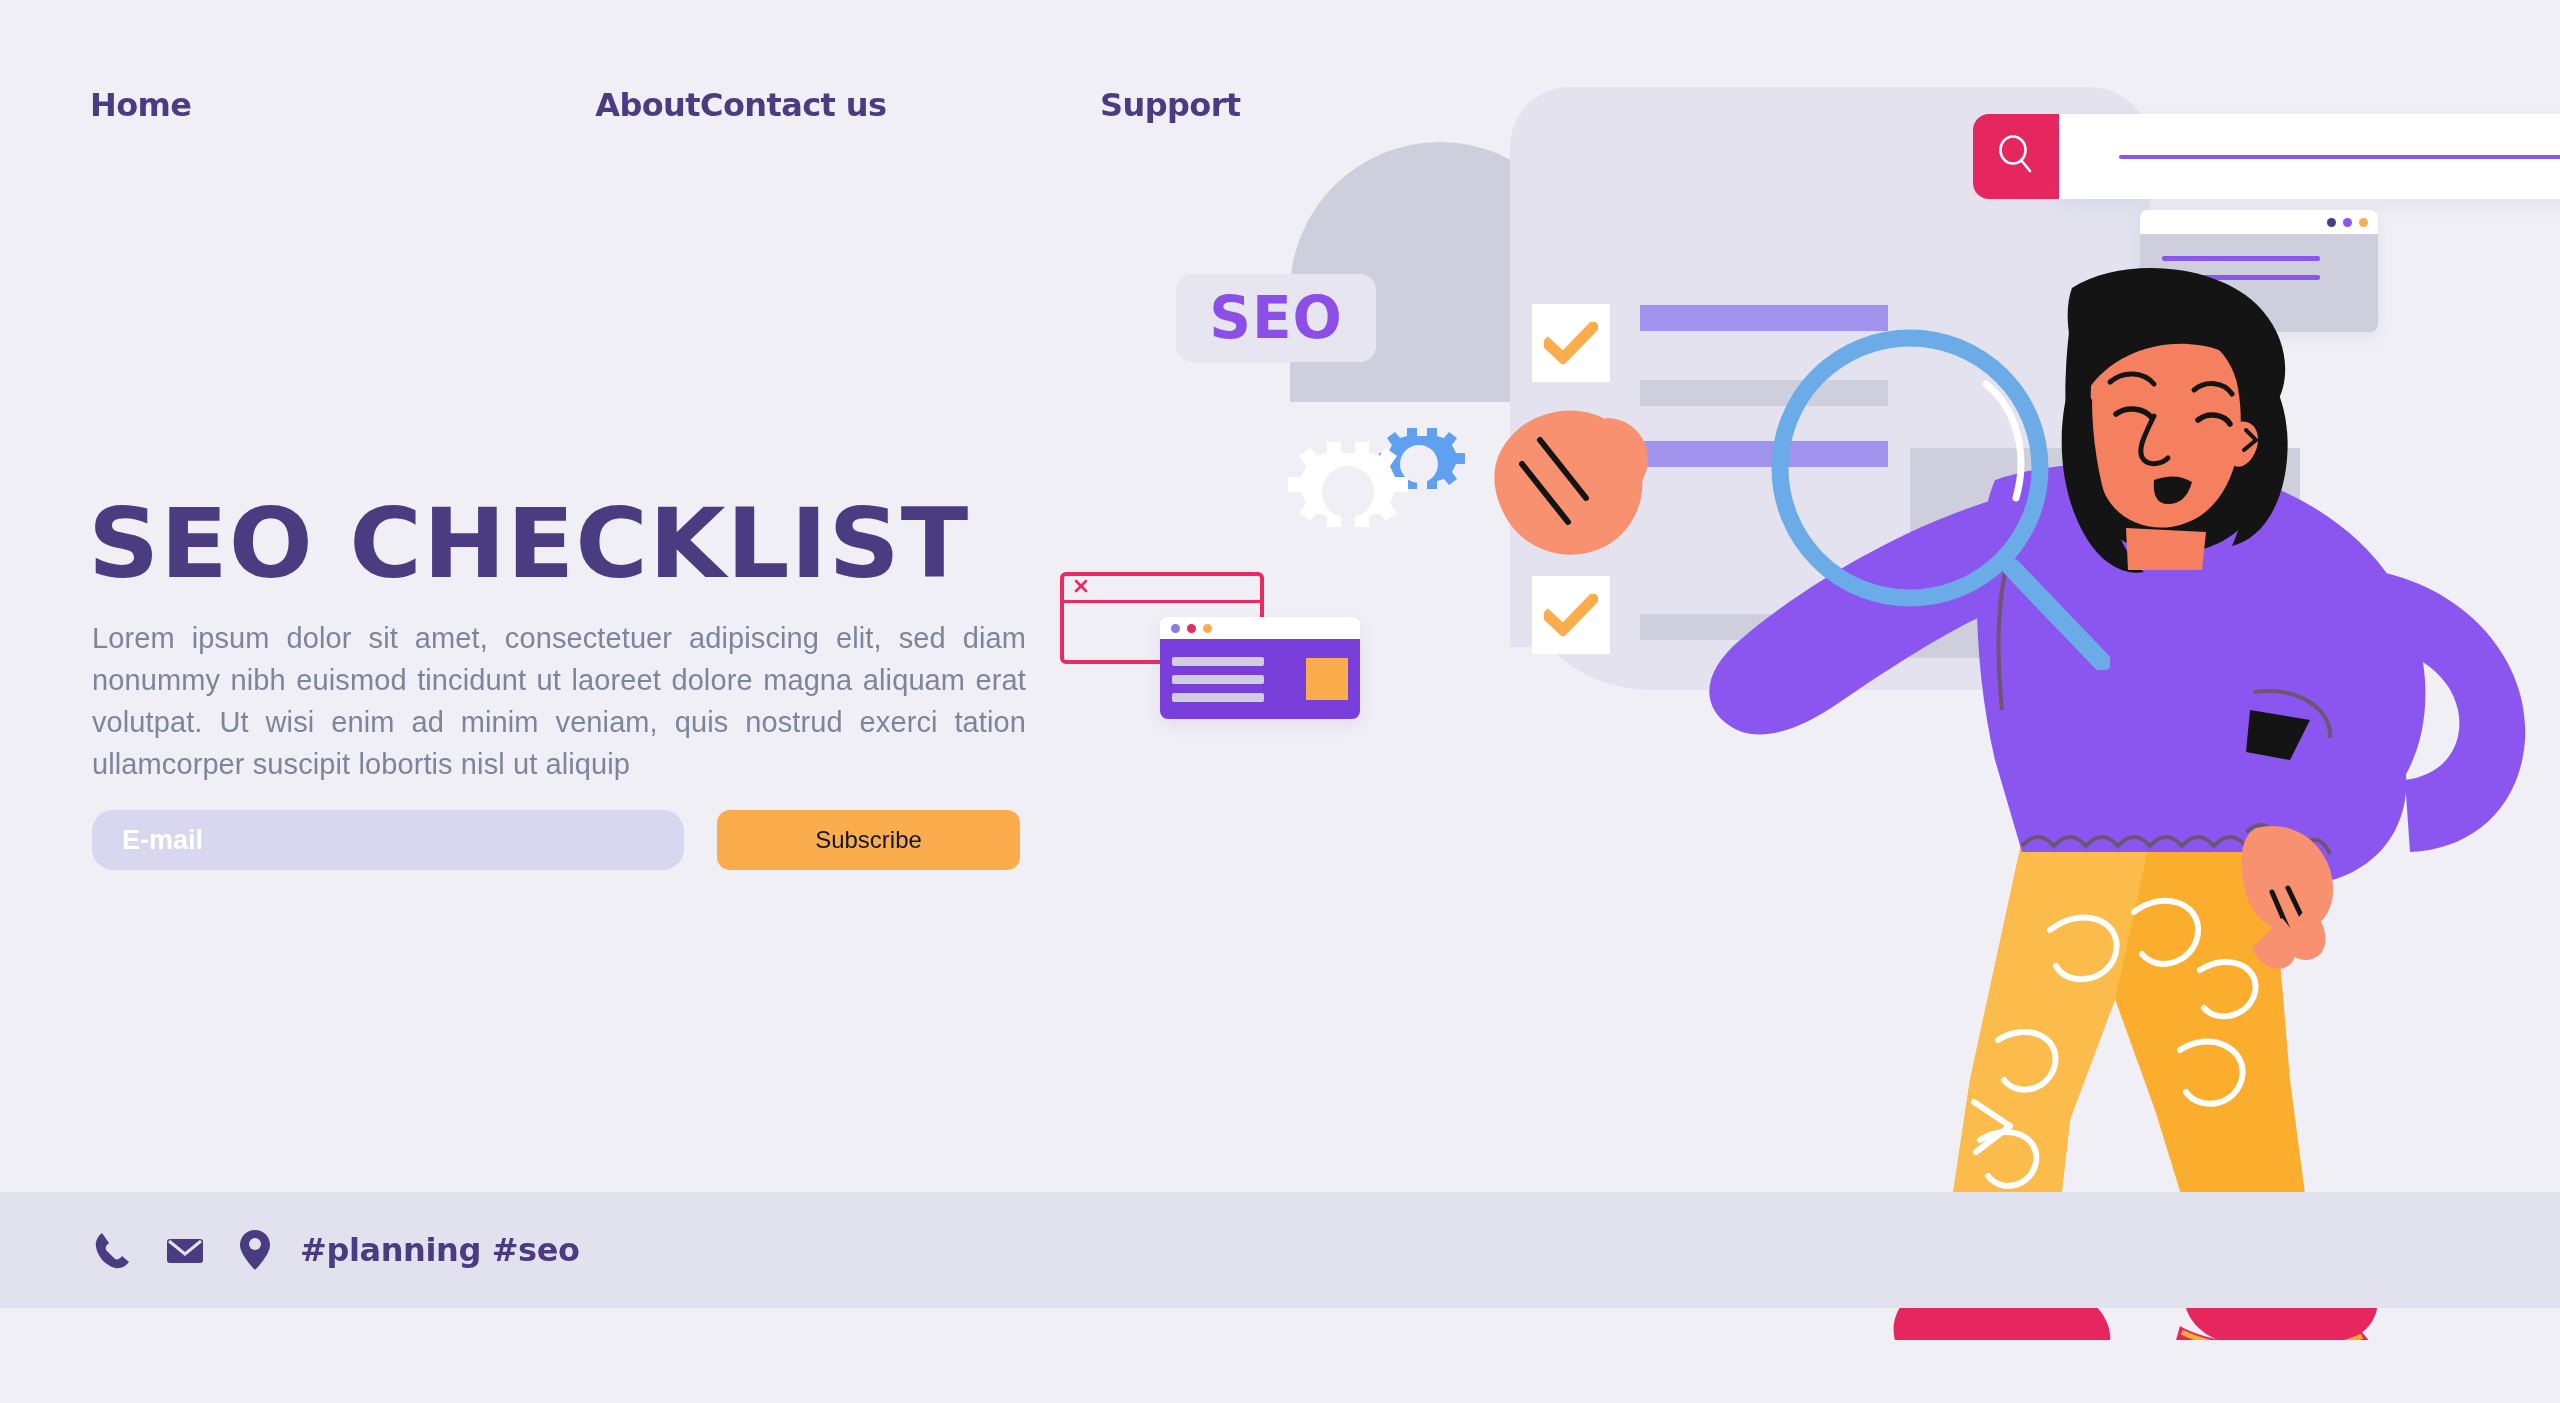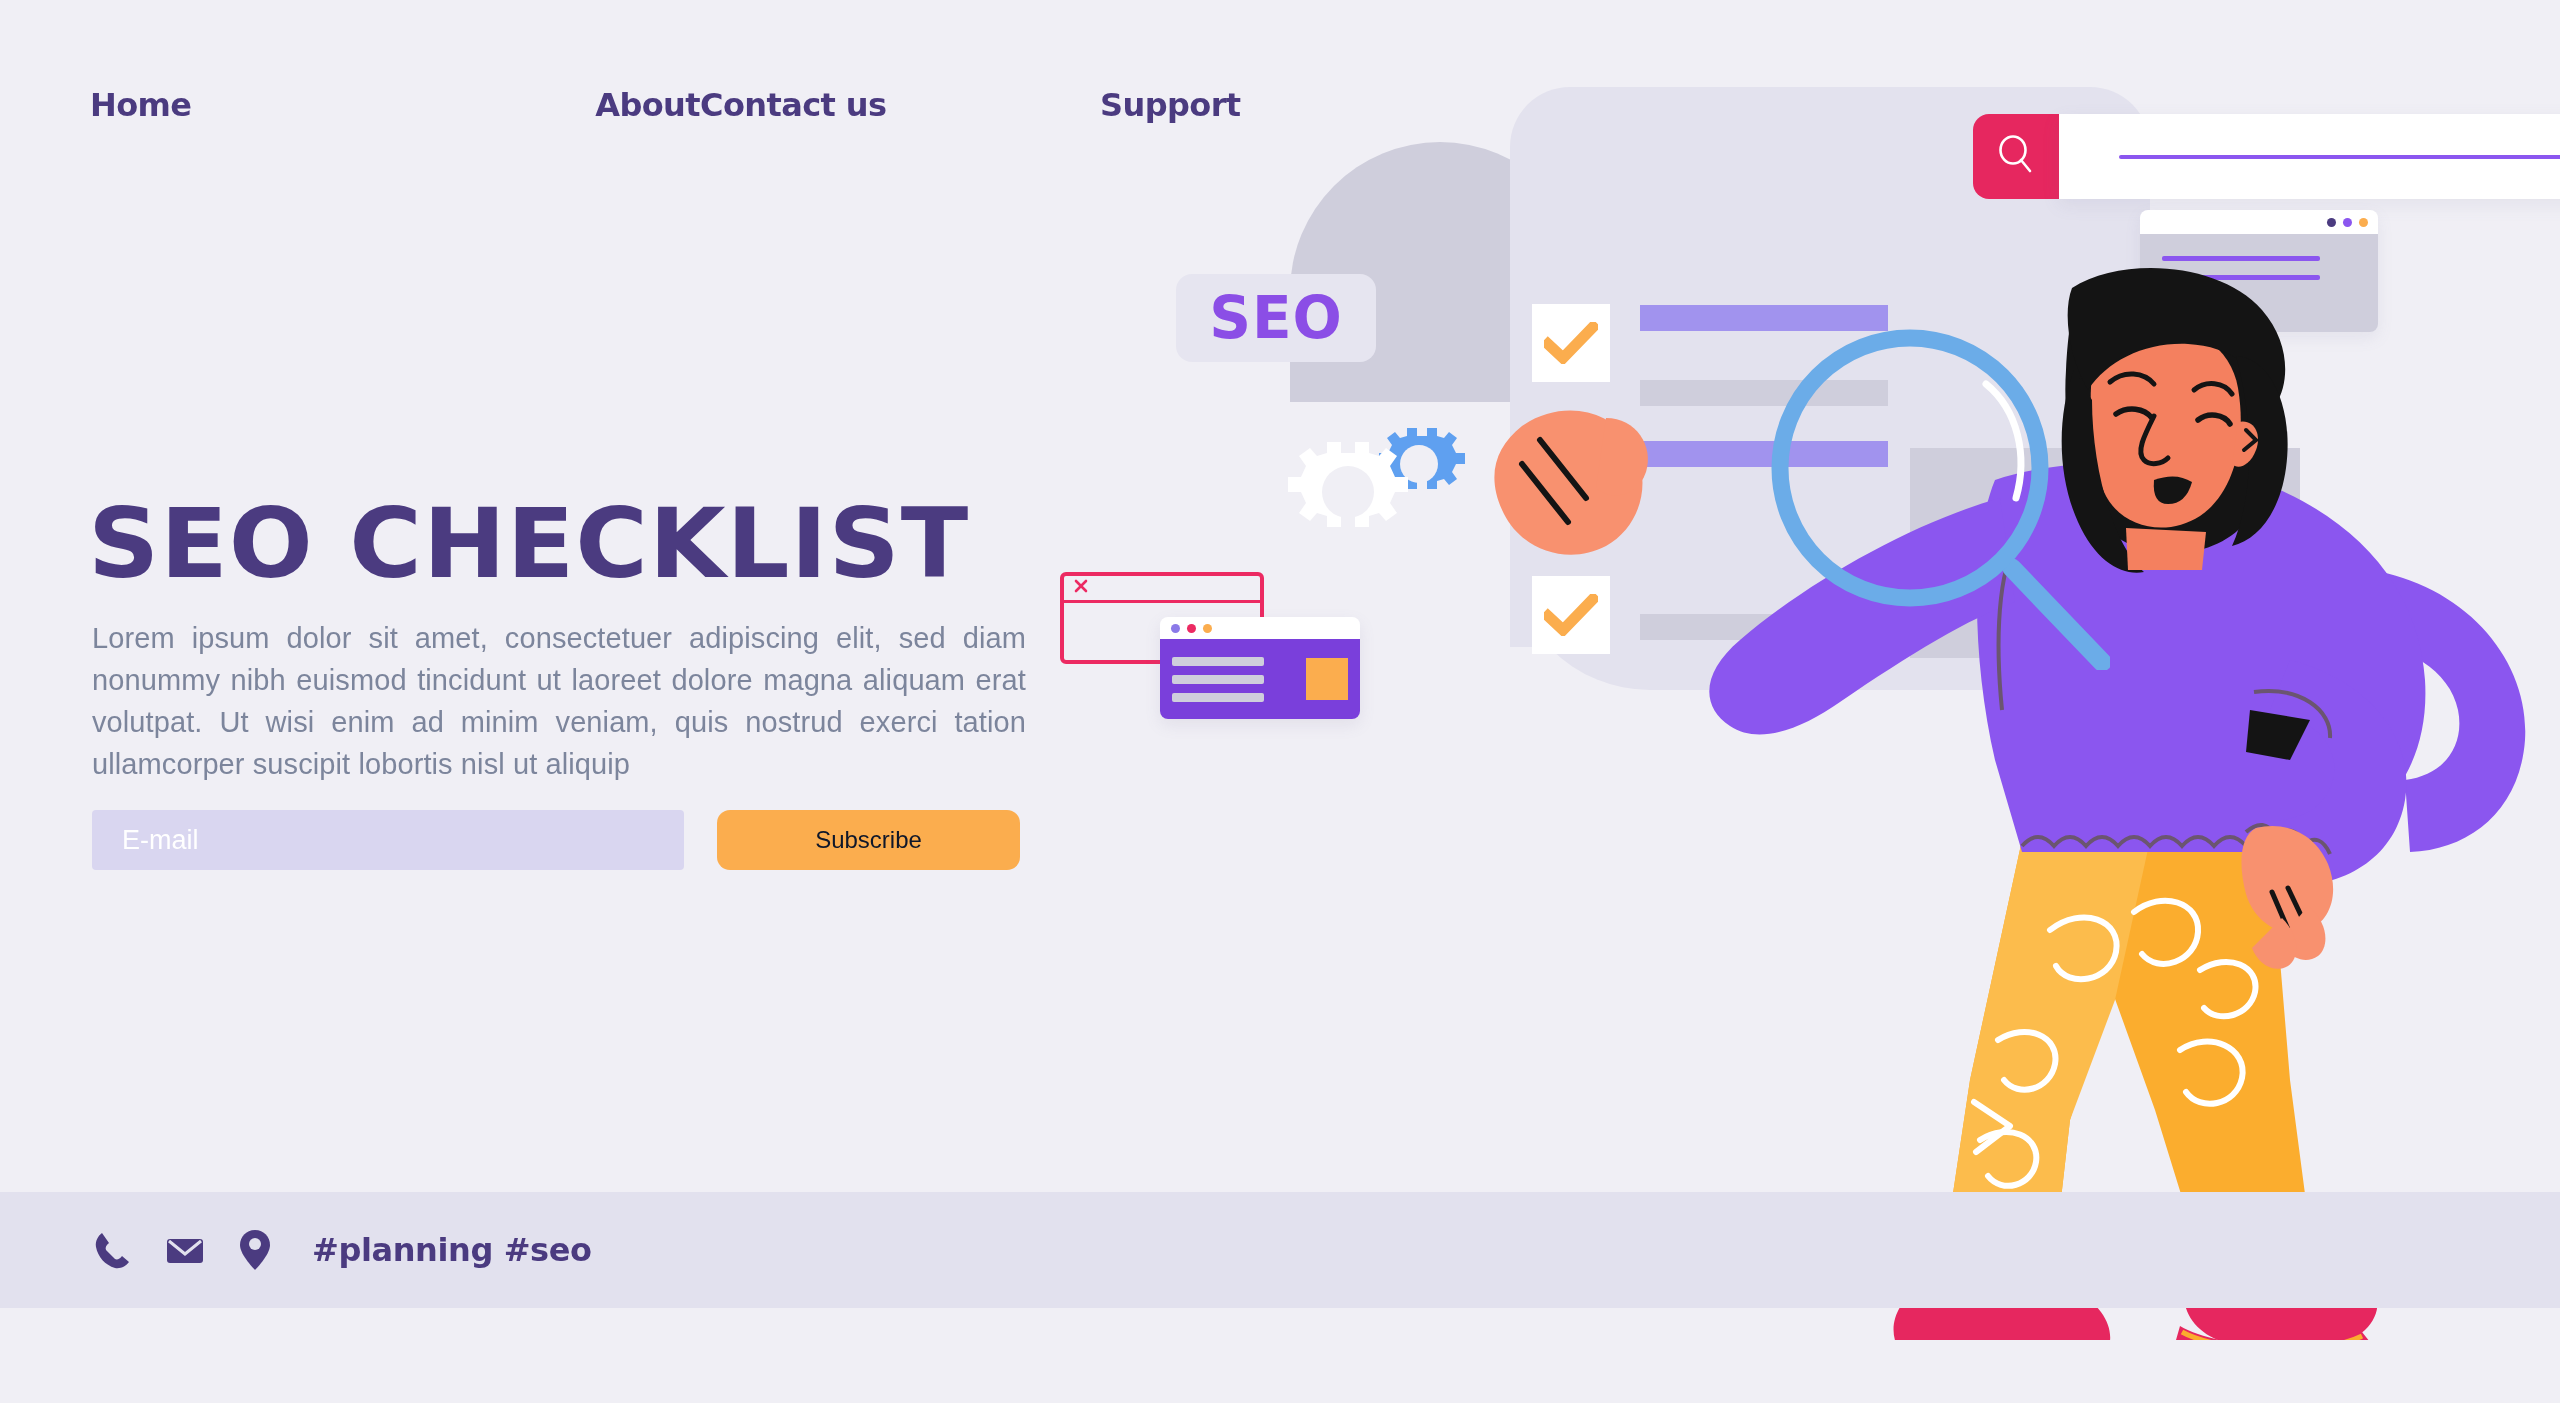--- a/index.html
+++ b/index.html
@@ -69,27 +69,28 @@
   
   .form-row {
     position: absolute;
     left: 92px; top: 810px;
     display: flex;
     align-items: center;
   }
   .email-input {
     width: 592px; height: 60px;
     border: none; outline: none;
-    border-radius: 4px;
+    border-radius: 21px;
     background: #d9d6f0;
     font-family: "Liberation Sans", sans-serif;
     font-size: 27px;
     color: #15803d;
     padding: 0 30px;
     box-sizing: border-box;
+    font-weight: bold;
   }
   .email-input::placeholder { color: #ffffff; opacity: 1; }
   .subscribe-btn {
     margin-left: 33px;
     width: 303px; height: 60px;
     border: none; outline: none;
     border-radius: 13px;
     background: #fbad4e;
     color: #0f172a;
     font-family: "Liberation Sans", sans-serif;
@@ -106,21 +107,21 @@
     display: flex;
     align-items: center;
   }
   .footer-icons {
     display: flex; align-items: center;
     margin-left: 92px;
     gap: 32px;
   }
   .footer-icons svg { display: block; }
   .footer-tags {
-    margin-left: 40px;
+    margin-left: 28px;
     font-family: "DejaVu Sans", sans-serif;
     font-weight: bold;
     font-size: 32px;
     color: #4b3b80;
     letter-spacing: -0.4px;
   }
 
   
   .illus {
     position: absolute;

